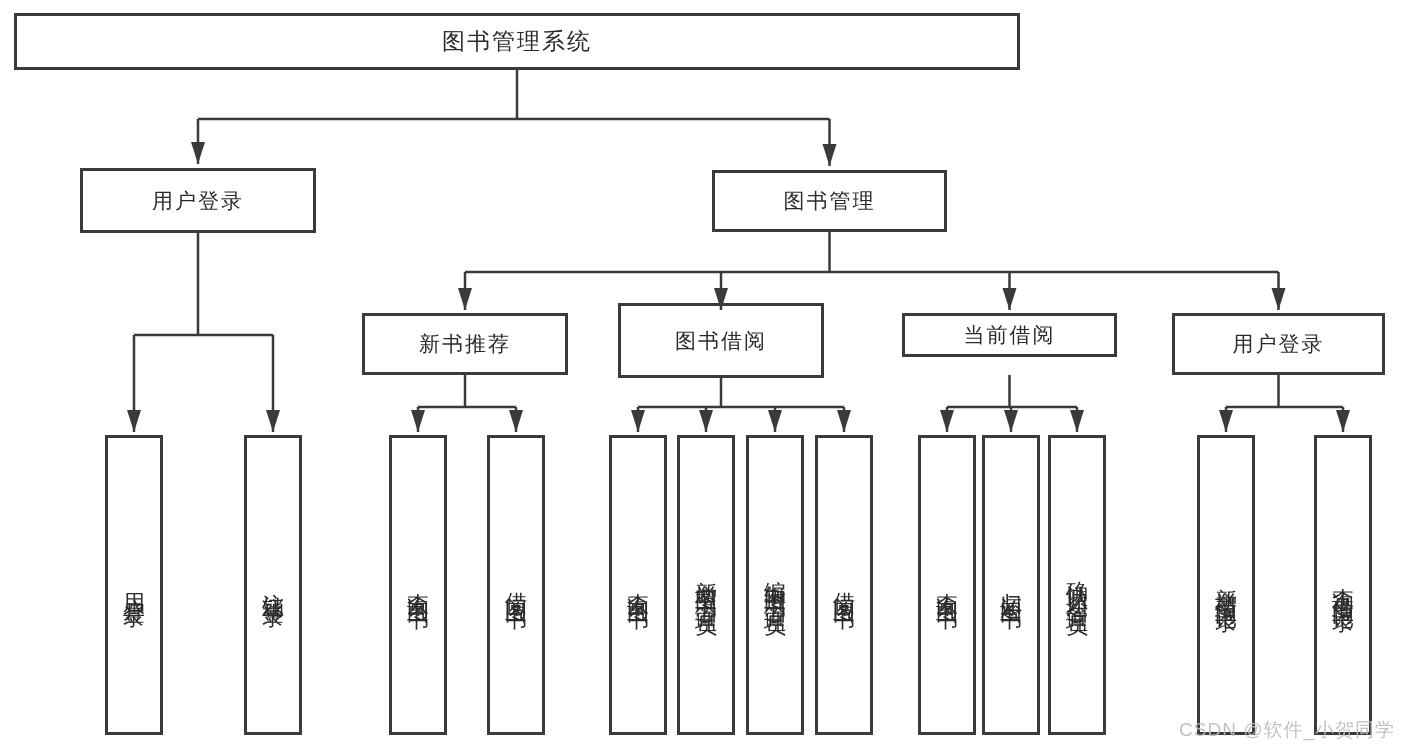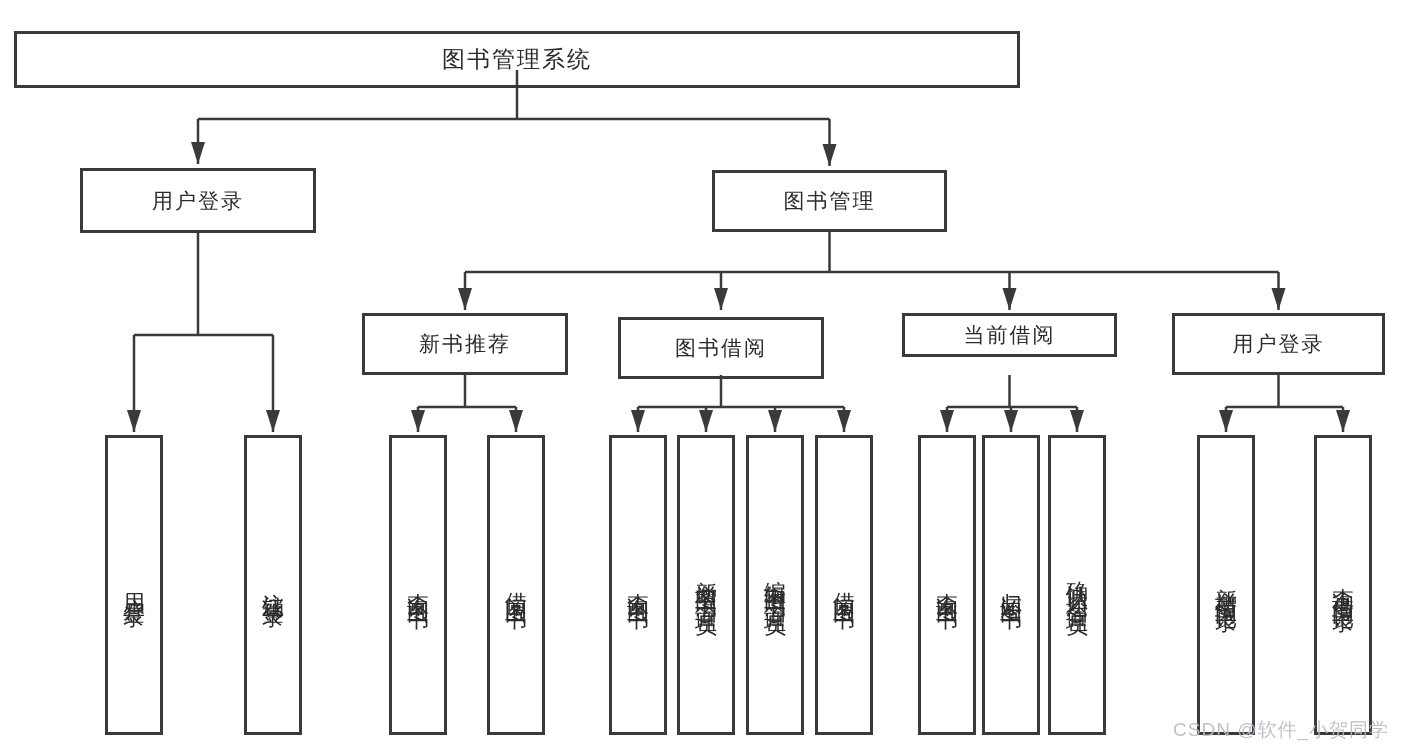--- a/index.html
+++ b/index.html
@@ -52,21 +52,21 @@
   }
   .leaf .lbl {
     writing-mode: vertical-rl;
     text-orientation: mixed;
     font-size: 22px;
     letter-spacing: 5px;
     line-height: 1.1;
   }
   .watermark {
     position: absolute;
-    right: 16px;
+    right: 10px;
     top: 717px;
     z-index: 4;
     font-size: 19px;
     letter-spacing: 1px;
     color: var(--watermark);
     opacity: 0.92;
     white-space: nowrap;
   }
 </style>
 </head>
@@ -131,35 +131,35 @@
 
       <g>
         <path d="M1278.5,375 V407"></path>
         <path d="M1226,407 H1343"></path>
         <path d="M1226,407 V432" marker-end="url(#arrow)"></path>
         <path d="M1343,407 V432" marker-end="url(#arrow)"></path>
       </g>
     </g>
   </svg>
 
-  <div class="node root-node" style="left:14px;top:31px;width:1006px;height:57px">
+  <div class="node root-node" style="left:14px;top:13px;width:1006px;height:57px">
     <span class="lbl">图书管理系统</span>
   </div>
 
   <div class="node hnode" style="left:80px;top:168px;width:236px;height:65px">
     <span class="lbl">用户登录</span>
   </div>
   <div class="node hnode" style="left:362px;top:313px;width:206px;height:62px">
     <span class="lbl">新书推荐</span>
   </div>
 
   <div class="node hnode" style="left:712px;top:170px;width:235px;height:62px">
     <span class="lbl">图书管理</span>
   </div>
-  <div class="node hnode" style="left:618px;top:317px;width:206px;height:62px">
+  <div class="node hnode" style="left:618px;top:303px;width:206px;height:75px">
     <span class="lbl">图书借阅</span>
   </div>
   <div class="node hnode" style="left:902px;top:313px;width:215px;height:44px">
     <span class="lbl">当前借阅</span>
   </div>
   <div class="node hnode" style="left:1172px;top:313px;width:213px;height:62px">
     <span class="lbl">用户登录</span>
   </div>
 
   <div class="node leaf" style="left:105px;top:435px;width:58px;height:300px">

